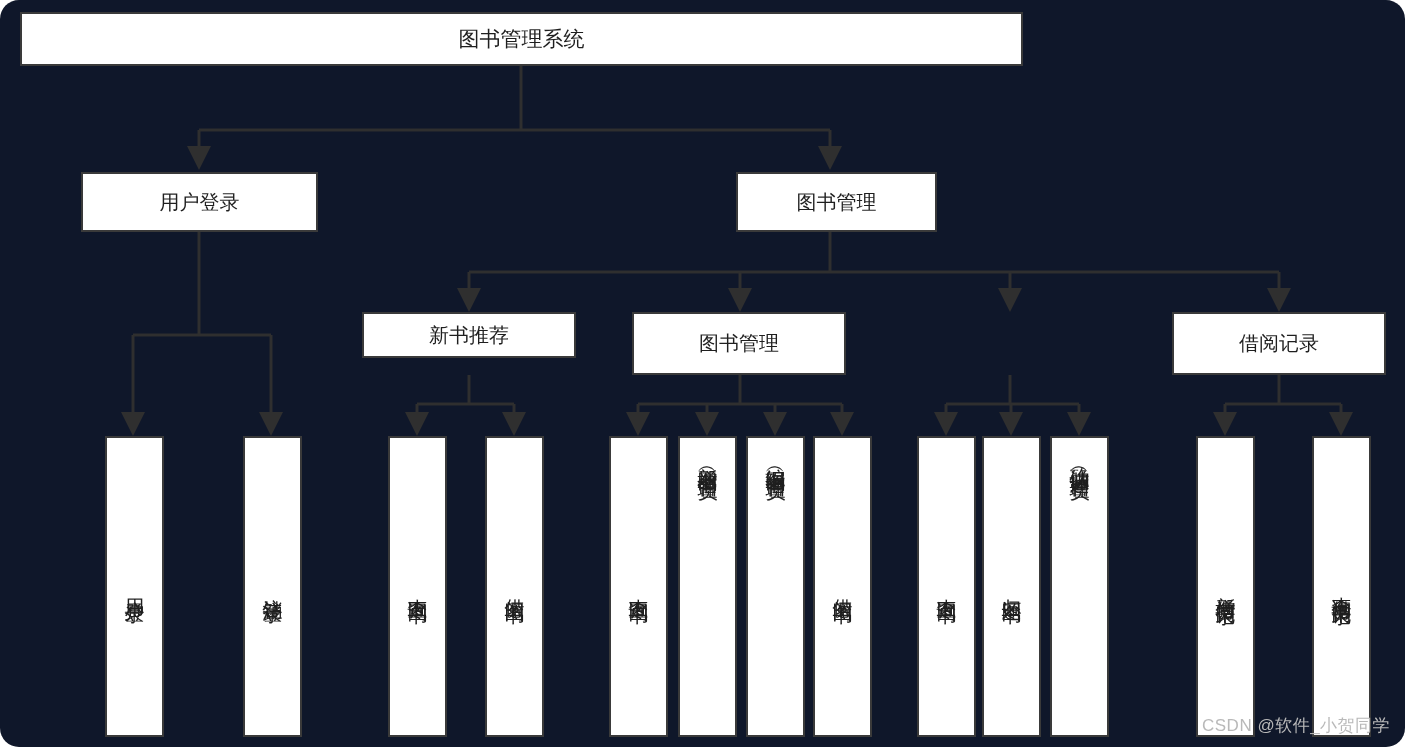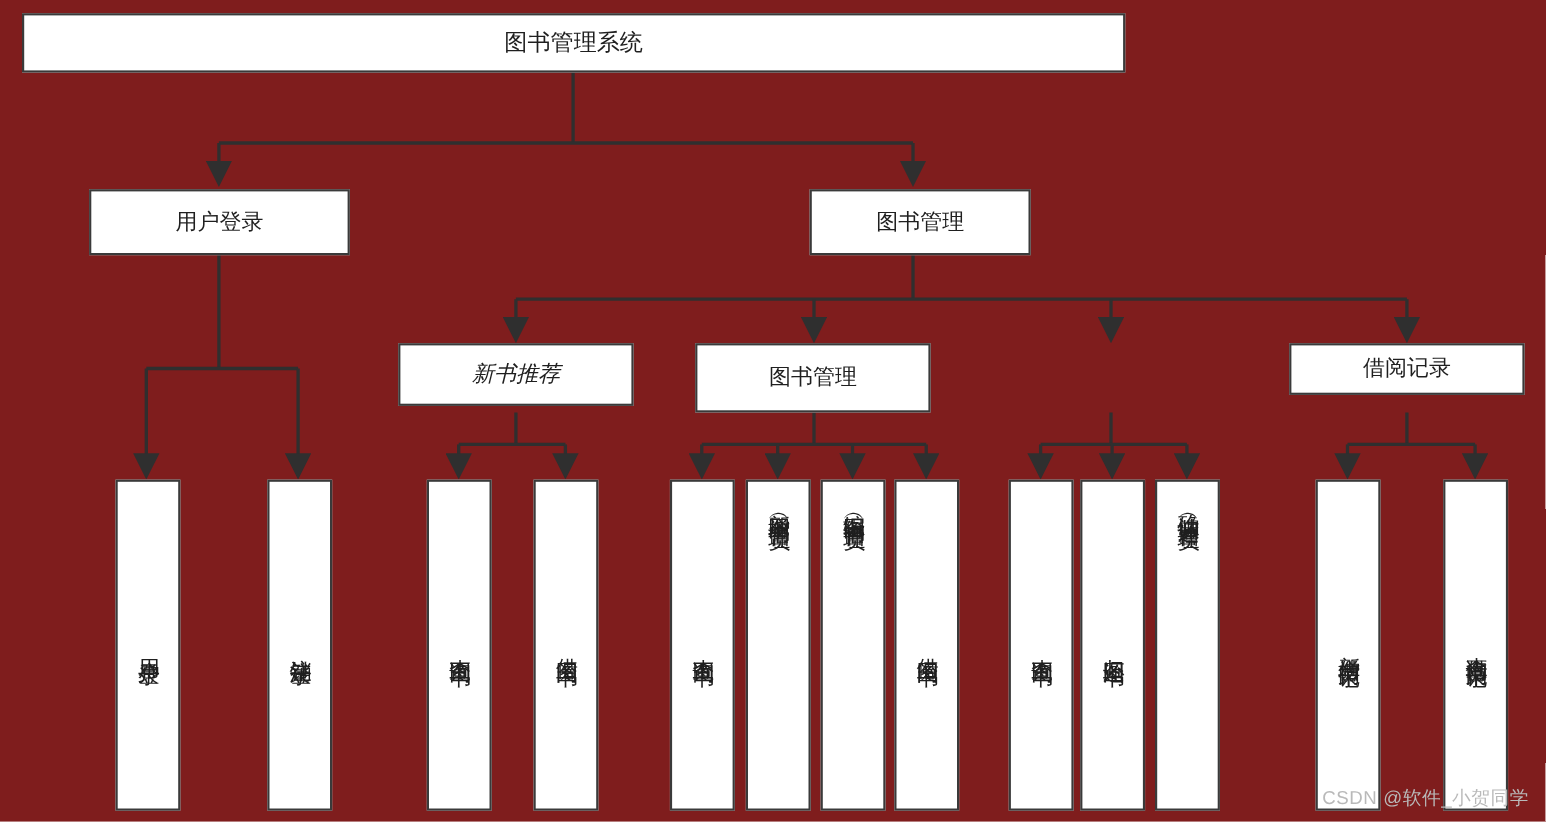--- a/index.html
+++ b/index.html
@@ -8,22 +8,23 @@
     padding: 0;
     background: #ffffff;
   }
   body {
     font-family: "Liberation Sans", "DejaVu Sans", sans-serif;
   }
   #diagram-root {
     position: relative;
     width: 1405px;
     height: 747px;
-    background: #7f1d1d;
+    background: #0f172a;
     overflow: hidden;
+    border-radius: 19px;
   }
   #edge-layer {
     position: absolute;
     left: 0;
     top: 0;
     width: 1405px;
     height: 747px;
     pointer-events: none;
   }
   .node {
@@ -124,23 +125,23 @@
       <path d="M 1225 404 L 1225 432" marker-end="url(#arrowhead)"></path>
       <path d="M 1341 404 L 1341 432" marker-end="url(#arrowhead)"></path>
     </g>
   </svg>
 
   <div class="node node-root" style="left:20px; top:12px; width:1003px; height:54px;">图书管理系统</div>
 
   <div class="node node-l1" style="left:81px; top:172px; width:237px; height:60px;">用户登录</div>
   <div class="node node-l1" style="left:736px; top:172px; width:201px; height:60px;">图书管理</div>
 
-  <div class="node node-l2" style="left:362px; top:312px; width:214px; height:57px;font-style:italic;">新书推荐</div>
+  <div class="node node-l2" style="left:362px; top:312px; width:214px; height:46px;">新书推荐</div>
   <div class="node node-l2" style="left:632px; top:312px; width:214px; height:63px;">图书管理</div>
-  <div class="node node-l2" style="left:1172px; top:312px; width:214px; height:47px;text-align:right;">借阅记录</div>
+  <div class="node node-l2" style="left:1172px; top:312px; width:214px; height:63px;text-align:right;">借阅记录</div>
 
   <div class="node node-leaf leaf-short" style="left:105px; top:436px; width:59px; height:301px;">用户登录</div>
   <div class="node node-leaf leaf-short" style="left:243px; top:436px; width:59px; height:301px;">注销登录</div>
 
   <div class="node node-leaf leaf-short" style="left:388px; top:436px; width:59px; height:301px;">查询图书</div>
   <div class="node node-leaf leaf-short" style="left:485px; top:436px; width:59px; height:301px;">借阅图书</div>
 
   <div class="node node-leaf leaf-short" style="left:609px; top:436px; width:59px; height:301px;">查询图书</div>
   <div class="node node-leaf" style="left:678px; top:436px; width:59px; height:301px;">新增图书（管理员）</div>
   <div class="node node-leaf" style="left:746px; top:436px; width:59px; height:301px;">编辑图书（管理员）</div>

